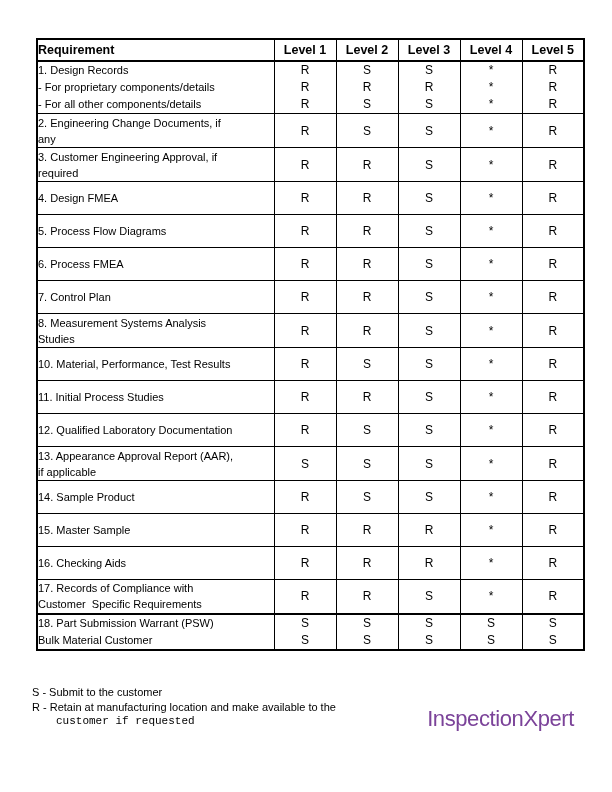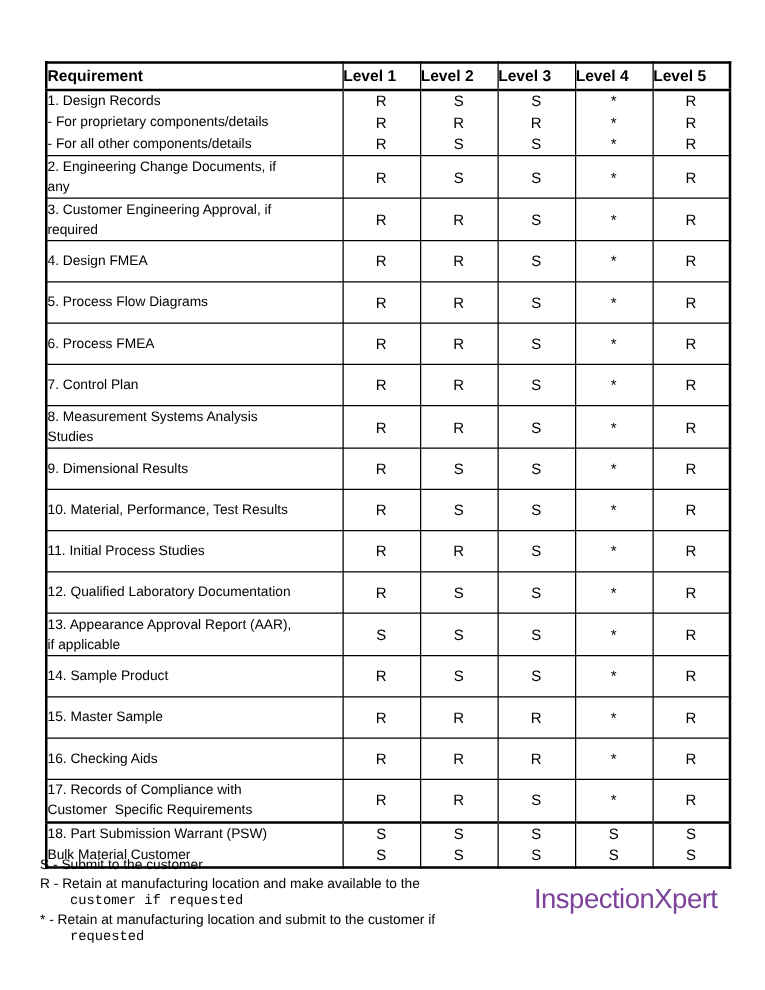--- a/index.html
+++ b/index.html
@@ -12,21 +12,20 @@
     background: #ffffff;
     position: relative;
     font-family: "Liberation Sans", sans-serif;
     color: #000;
     overflow: hidden;
   }
   .table-wrap {
     position: absolute;
     left: 36px;
     top: 38px;
-    margin-top: 11px;
   }
   table.ppap {
     border-collapse: collapse;
     table-layout: fixed;
     width: 547px;
     border: 2px solid #000;
   }
   table.ppap col.c-req { width: 237px; }
   table.ppap col.c-lvl { width: 62px; }
   table.ppap th, table.ppap td {
@@ -35,21 +34,21 @@
     overflow: hidden;
   }
   table.ppap thead th {
     border-bottom: 2px solid #000;
     font-size: 12.5px;
     font-weight: bold;
     height: 20px;
     vertical-align: middle;
   }
   th.req-h { text-align: left; padding-left: 4px; }
-  th.lvl-h { text-align: left; }
+  th.lvl-h { text-align: center; }
   td.req {
     font-size: 11px;
     vertical-align: middle;
     padding: 1px 3px 1px 4px;
   }
   td.req .line {
     white-space: pre;
     line-height: 16px;
   }
   td.val {
@@ -203,30 +202,20 @@
           <td class="req">
             <div class="line">8. Measurement Systems Analysis</div>
             <div class="line">Studies</div>
           </td>
           <td class="val">R</td>
           <td class="val">R</td>
           <td class="val">S</td>
           <td class="val">*</td>
           <td class="val">R</td>
         </tr>
-        <tr style="height: 33px;">
-          <td class="req">
-            <div class="line">9. Dimensional Results</div>
-          </td>
-          <td class="val">R</td>
-          <td class="val">S</td>
-          <td class="val">S</td>
-          <td class="val">*</td>
-          <td class="val">R</td>
-        </tr>
         <tr style="height: 33px; padding-left: 20px;">
           <td class="req">
             <div class="line">10. Material, Performance, Test Results</div>
           </td>
           <td class="val">R</td>
           <td class="val">S</td>
           <td class="val">S</td>
           <td class="val">*</td>
           <td class="val">R</td>
         </tr>
@@ -333,19 +322,15 @@
 </div>
 
 <div class="legend">
   <div>
     <div>S - Submit to the customer</div>
   </div>
   <div>
     <div>R - Retain at manufacturing location and make available to the</div>
     <div class="cont">customer if requested</div>
   </div>
-  <div>
-    <div>* - Retain at manufacturing location and submit to the customer if</div>
-    <div class="cont">requested</div>
-  </div>
 </div>
 
 <div class="logo" style="color: rgb(123, 67, 153);">InspectionXpert</div>
 
 </body></html>

